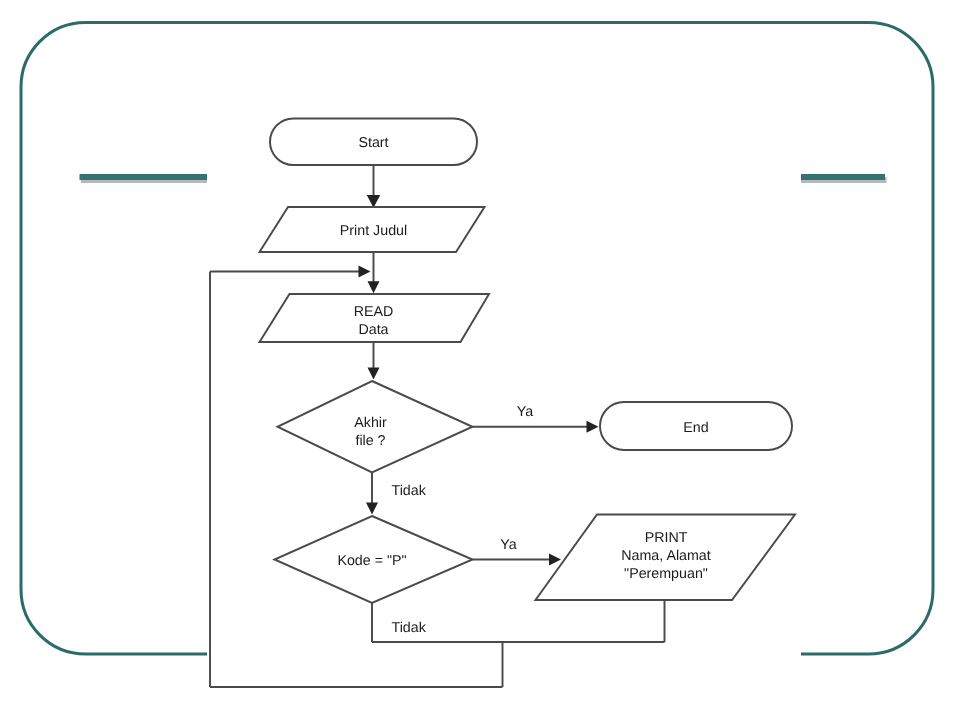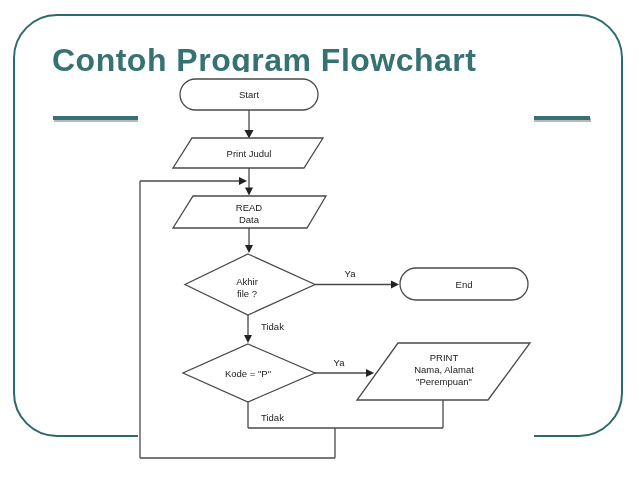--- a/index.html
+++ b/index.html
@@ -46,21 +46,20 @@
   .fc-arrow{fill:#222222;stroke:none;}
   .fc-text{font:9.5px "Liberation Sans", sans-serif;fill:#1b1b1b;}
 </style>
 </head>
 <body>
 
 <div class="slide">
 
   <div class="frame"></div>
 
-  <div class="page-title">Contoh Program Flowchart</div>
 
   <div class="dash dash-left"></div>
   <div class="dash dash-right"></div>
 
   <svg class="flowchart" viewBox="138 72 396 394" width="396" height="394" xmlns="http://www.w3.org/2000/svg">
 
     <g>
       <line class="fc-line" x1="249" y1="110" x2="249" y2="134"></line>
       <polygon class="fc-arrow" points="244.5,130 253.5,130 249,138.5"></polygon>
 

